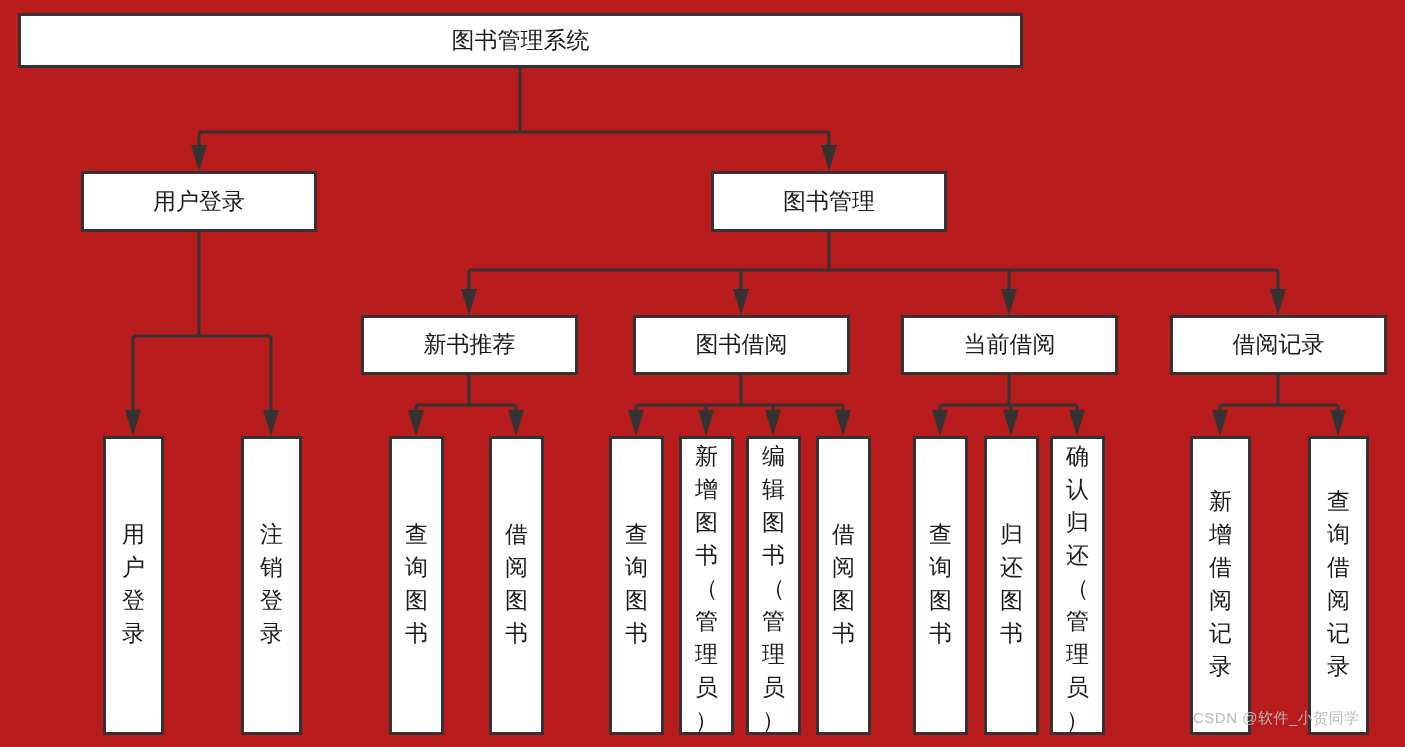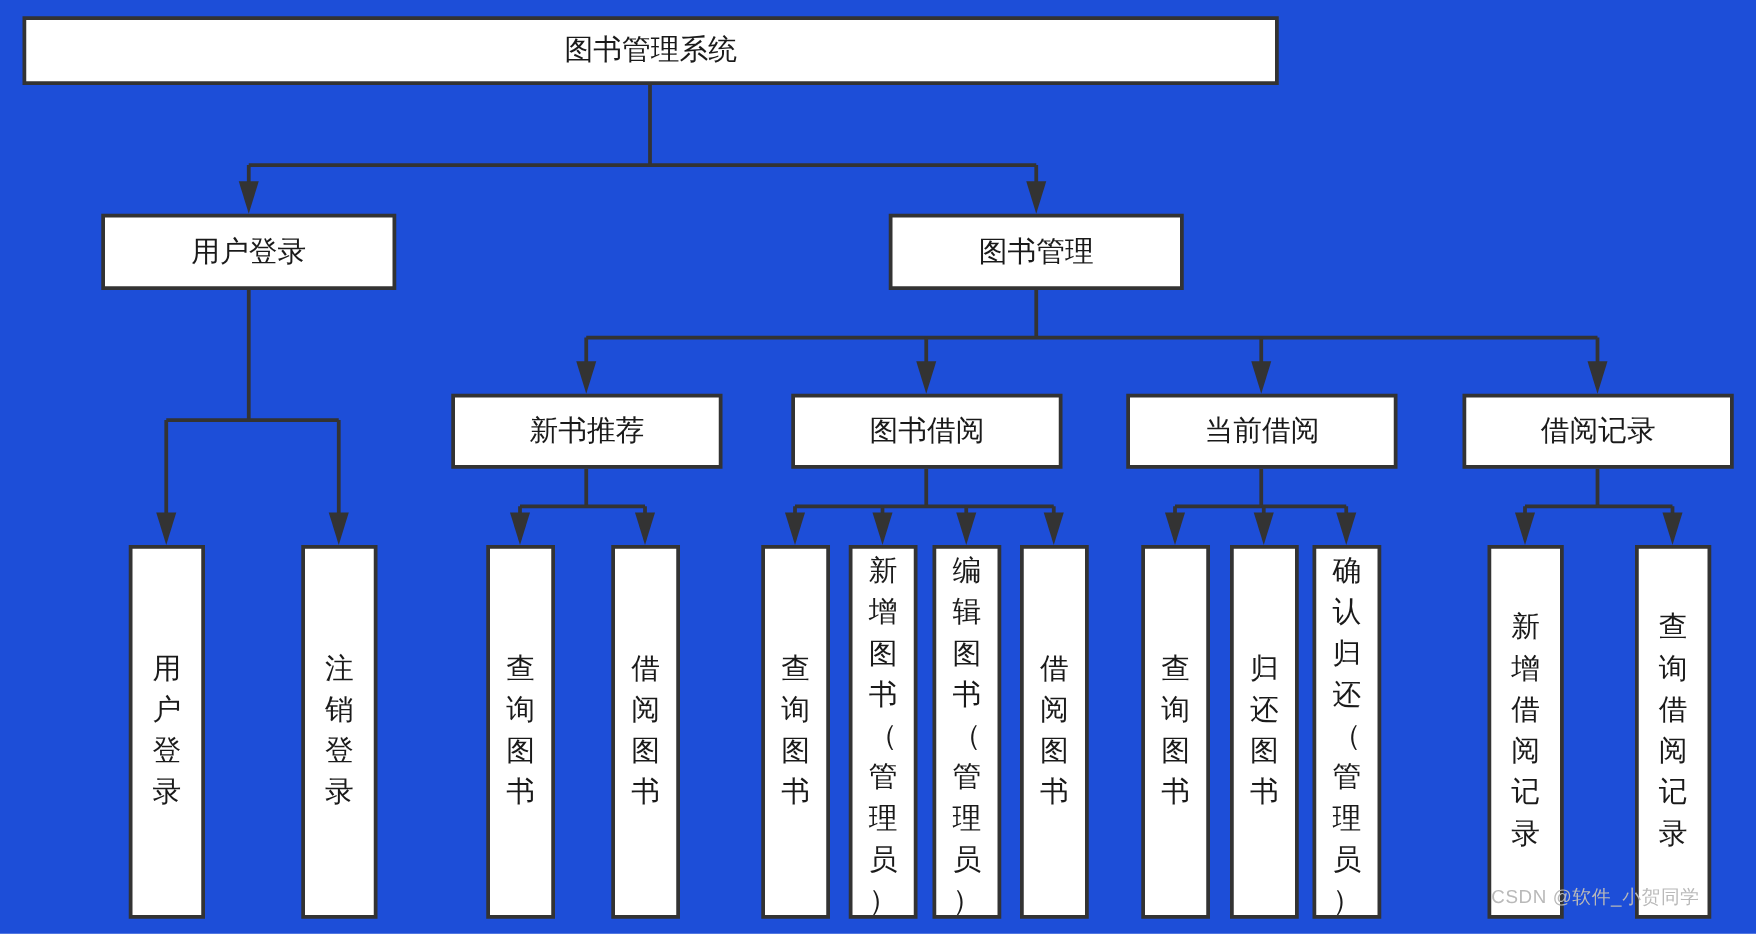--- a/index.html
+++ b/index.html
@@ -10,21 +10,21 @@
   body {
     width: 1405px;
     height: 747px;
     overflow: hidden;
     font-family: "Liberation Sans", "DejaVu Sans", sans-serif;
   }
   #diagram-root {
     position: relative;
     width: 1405px;
     height: 747px;
-    background: #1d4ed8;
+    background: #b91c1c;
   }
   svg.diagram-canvas {
     position: absolute;
     left: 0;
     top: 0;
     width: 1405px;
     height: 747px;
   }
   .node-box {
     fill: #ffffff;

